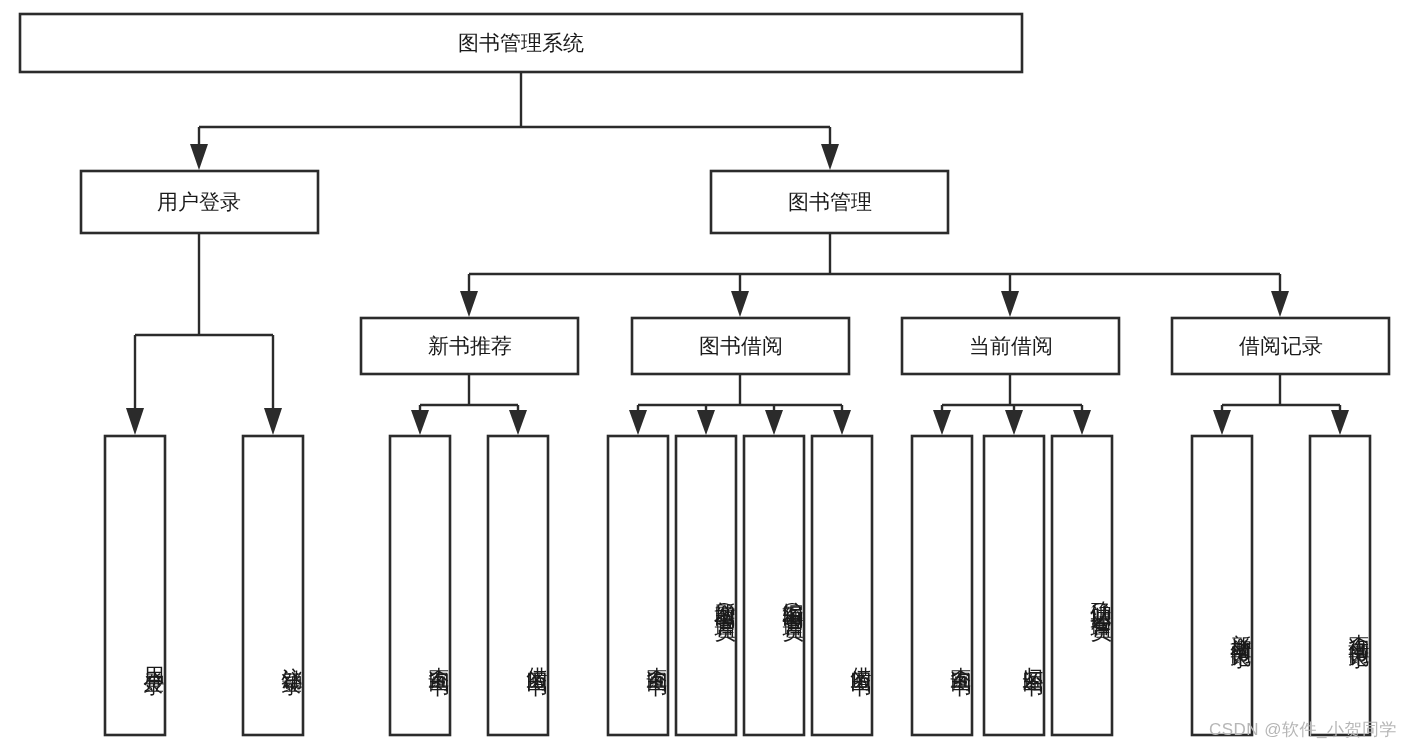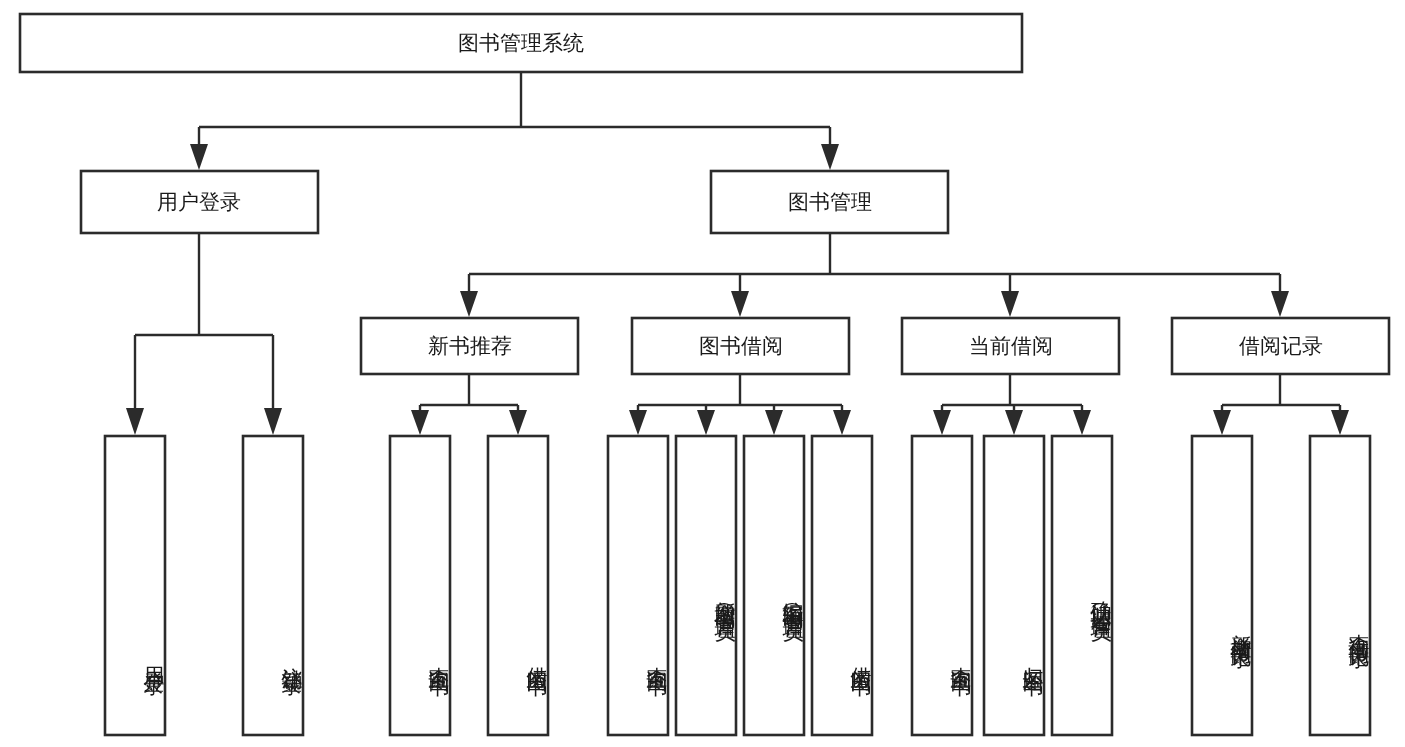--- a/index.html
+++ b/index.html
@@ -200,14 +200,15 @@
   <div class="leaf-label-v" style="left:912px; top:436px; width:60px; height:299px; padding-top:70px;">查询图书</div>
 
   <div class="leaf-label-v" style="left:984px; top:436px; width:60px; height:299px; padding-top:70px;">归还图书</div>
 
   <div class="leaf-label-v" style="left:1052px; top:436px; width:60px; height:299px; padding-top:12px;">确认归还（管理员）</div>
 
   <div class="leaf-label-v" style="left:1192px; top:436px; width:60px; height:299px; padding-top:40px;">新增借阅记录</div>
 
   <div class="leaf-label-v" style="left:1310px; top:436px; width:60px; height:299px; padding-top:40px;">查询借阅记录</div>
 
+  <div class="watermark">CSDN @软件_小贺同学</div>
 
 </div>
 
 </body></html>

